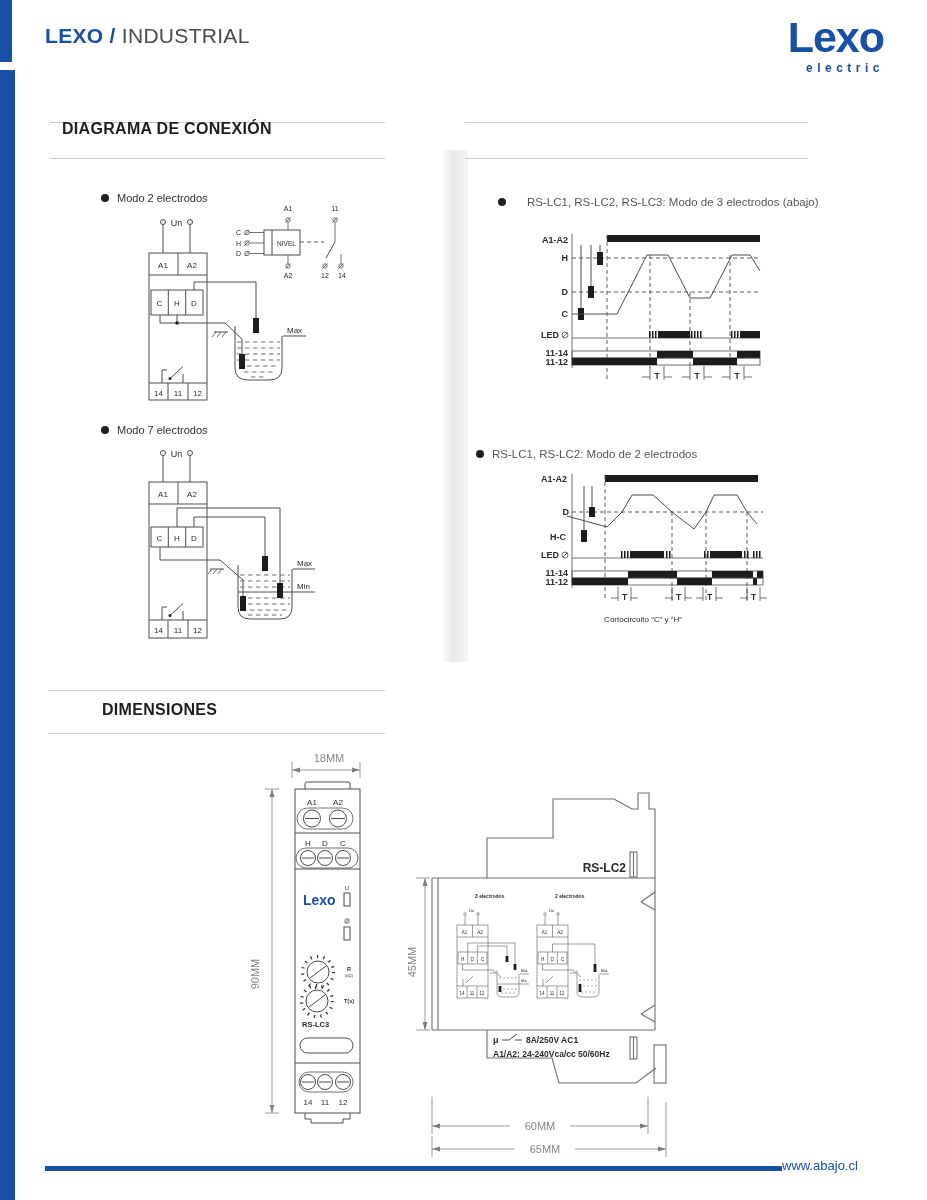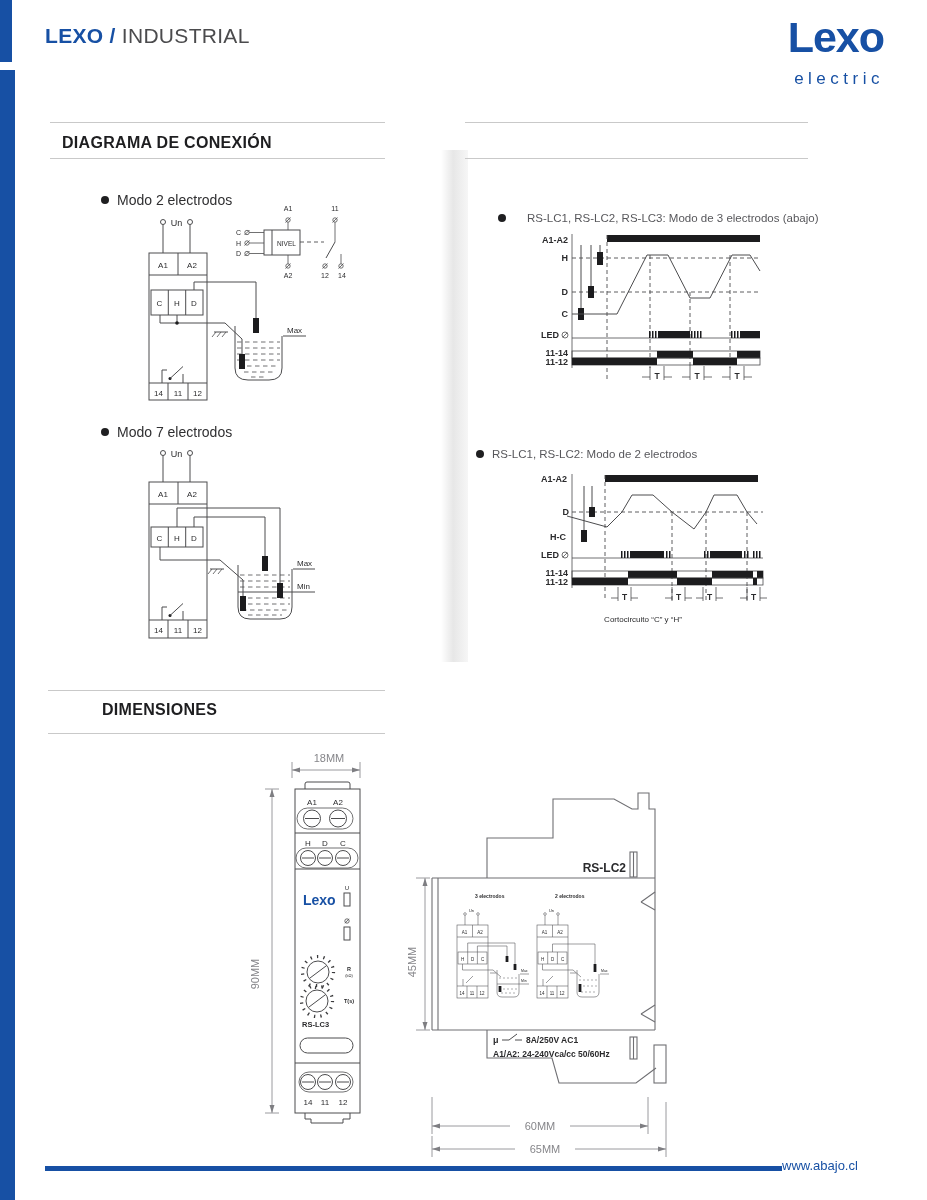--- a/index.html
+++ b/index.html
@@ -8,28 +8,28 @@
   .abs{position:absolute;}
   
   .bar-top{left:0;top:0;width:12px;height:62px;background:#1750a4;}
   .bar-main{left:0;top:70px;width:15px;height:1130px;background:#1750a4;}
   
   .brand{left:45px;top:24px;font-size:21px;letter-spacing:.3px;white-space:nowrap;}
   .brand b{color:#1750a4;font-weight:bold;}
   .brand span{color:#4b4b4d;}
   .logo-wrap{left:784px;top:14px;width:100px;text-align:right;color:#1750a4;}
   .logo-main{font-size:43px;font-weight:bold;letter-spacing:-1px;line-height:46px;}
-  .logo-sub{font-size:17px;letter-spacing:4.5px;margin-top:9px;}
+  .logo-sub{font-size:12px;letter-spacing:4.5px;margin-top:1px;font-weight:bold;}
   
   .rule{height:1px;background:#c9c9c9;}
   .sec-title{font-size:16px;font-weight:bold;color:#1e1e20;letter-spacing:.3px;}
   
   .bullet{display:flex;align-items:center;gap:8px;white-space:nowrap;}
   .bullet .dot{width:8px;height:8px;border-radius:50%;background:#1f1f21;flex:0 0 auto;}
-  .bullet .txt{font-size:14px;color:#2f2f31;}
+  .bullet .txt{font-size:11px;color:#2f2f31;}
   .bullet.func .txt{font-size:11.5px;color:#57575b;}
   
   .col-shade{left:441px;top:150px;width:27px;height:512px;
     background:linear-gradient(to right,#ffffff, #e7e7e7 45%, #f6f6f6 100%);}
   
   .foot-bar{left:45px;top:1166px;width:737px;height:5px;background:#1750a4;}
   .foot-url{left:782px;top:1158px;width:100px;font-size:13px;color:#1750a4;}
   
   svg text{font-family:"Liberation Sans",sans-serif;fill:#2b2b2d;}
   .ln{stroke:#4c4c4e;stroke-width:1;fill:none;}
@@ -63,35 +63,35 @@
   <div class="abs brand">
     <b>LEXO /</b>
     <span>INDUSTRIAL</span>
   </div>
   <div class="abs logo-wrap">
     <div class="logo-main">Lexo</div>
     <div class="logo-sub">electric</div>
   </div>
 
   <div class="abs rule" style="left:50px;top:122px;width:335px;"></div>
-  <div class="abs sec-title" style="left:62px;top:134px;">DIAGRAMA DE CONEXIÓN</div>
+  <div class="abs sec-title" style="left:62px;top:120px;">DIAGRAMA DE CONEXIÓN</div>
   <div class="abs rule" style="left:50px;top:158px;width:335px;"></div>
 
   <div class="abs rule" style="left:465px;top:122px;width:343px;"></div>
   <div class="abs rule" style="left:465px;top:158px;width:343px;"></div>
 
   <div class="abs bullet" style="left:101px;top:192px;">
     <span class="dot"></span>
     <span class="txt">Modo 2 electrodos</span>
   </div>
   <div class="abs bullet" style="left:101px;top:424px;">
     <span class="dot"></span>
     <span class="txt">Modo 7 electrodos</span>
   </div>
-  <div class="abs bullet func" style="left:498px;top:212px;gap:21px;">
+  <div class="abs bullet func" style="left:498px;top:196px;gap:21px;">
     <span class="dot"></span>
     <span class="txt">RS-LC1, RS-LC2, RS-LC3: Modo de 3 electrodos (abajo)</span>
   </div>
   <div class="abs bullet func" style="left:476px;top:448px;">
     <span class="dot"></span>
     <span class="txt">RS-LC1, RS-LC2: Modo de 2 electrodos</span>
   </div>
 
   <svg class="abs" style="left:110px;top:196px;" width="290" height="218" viewBox="0 0 290 218">
     <g>

